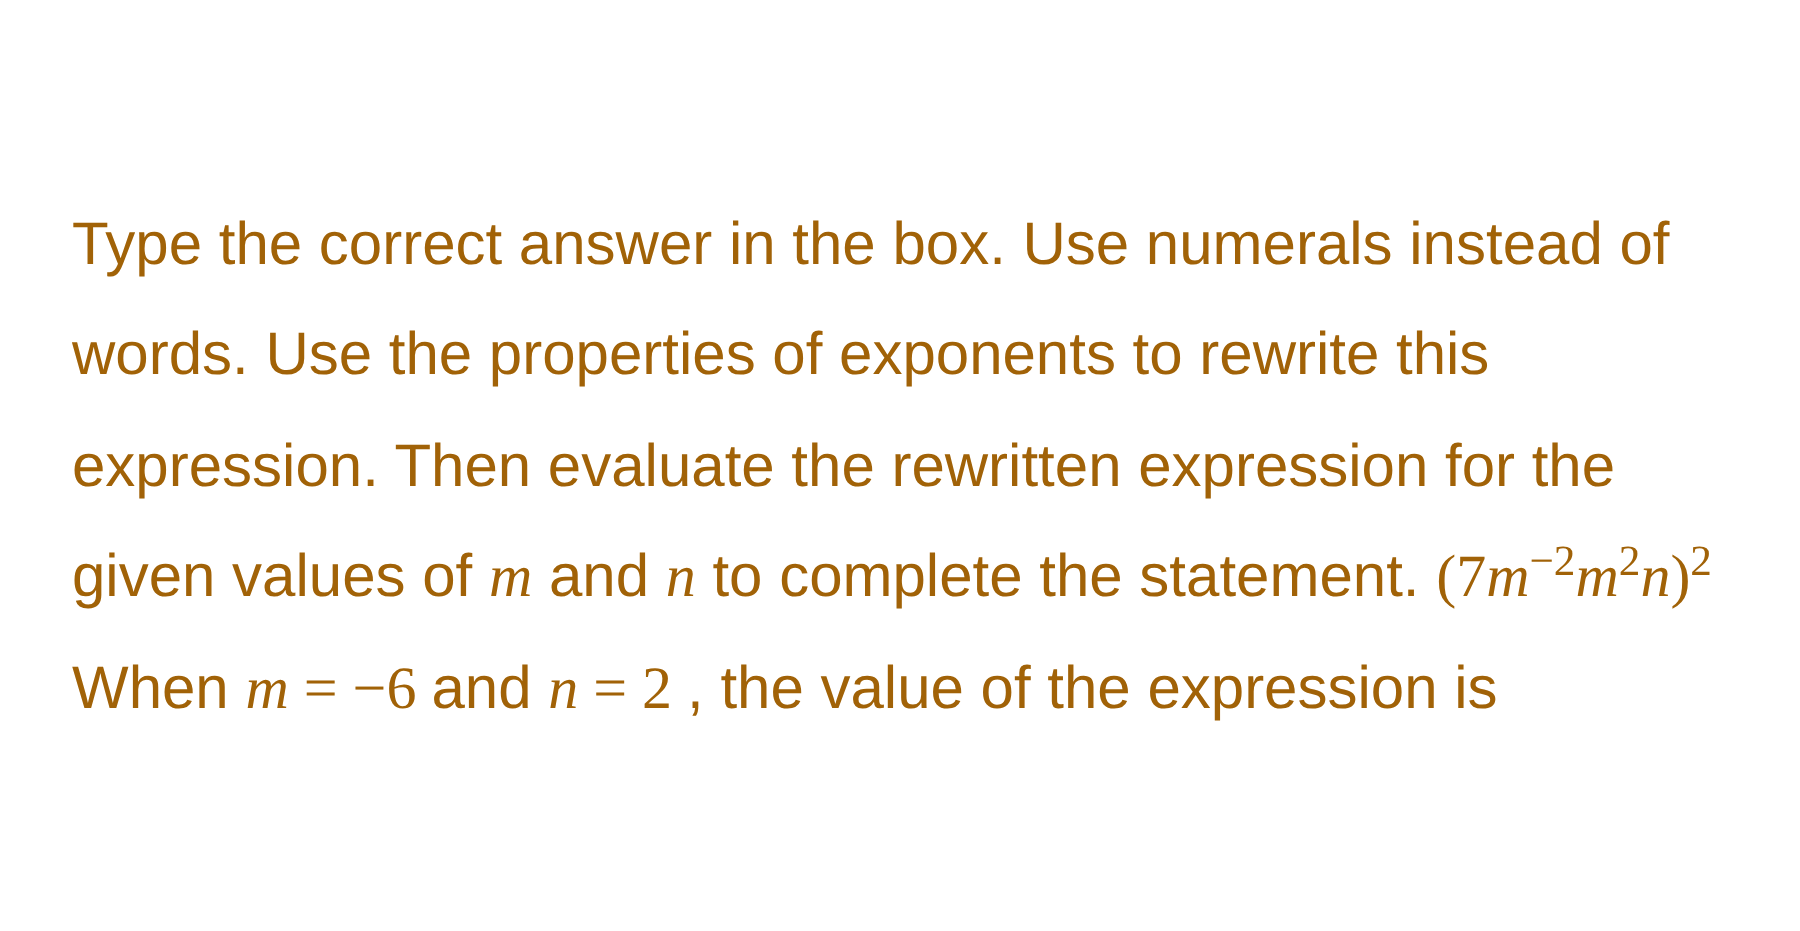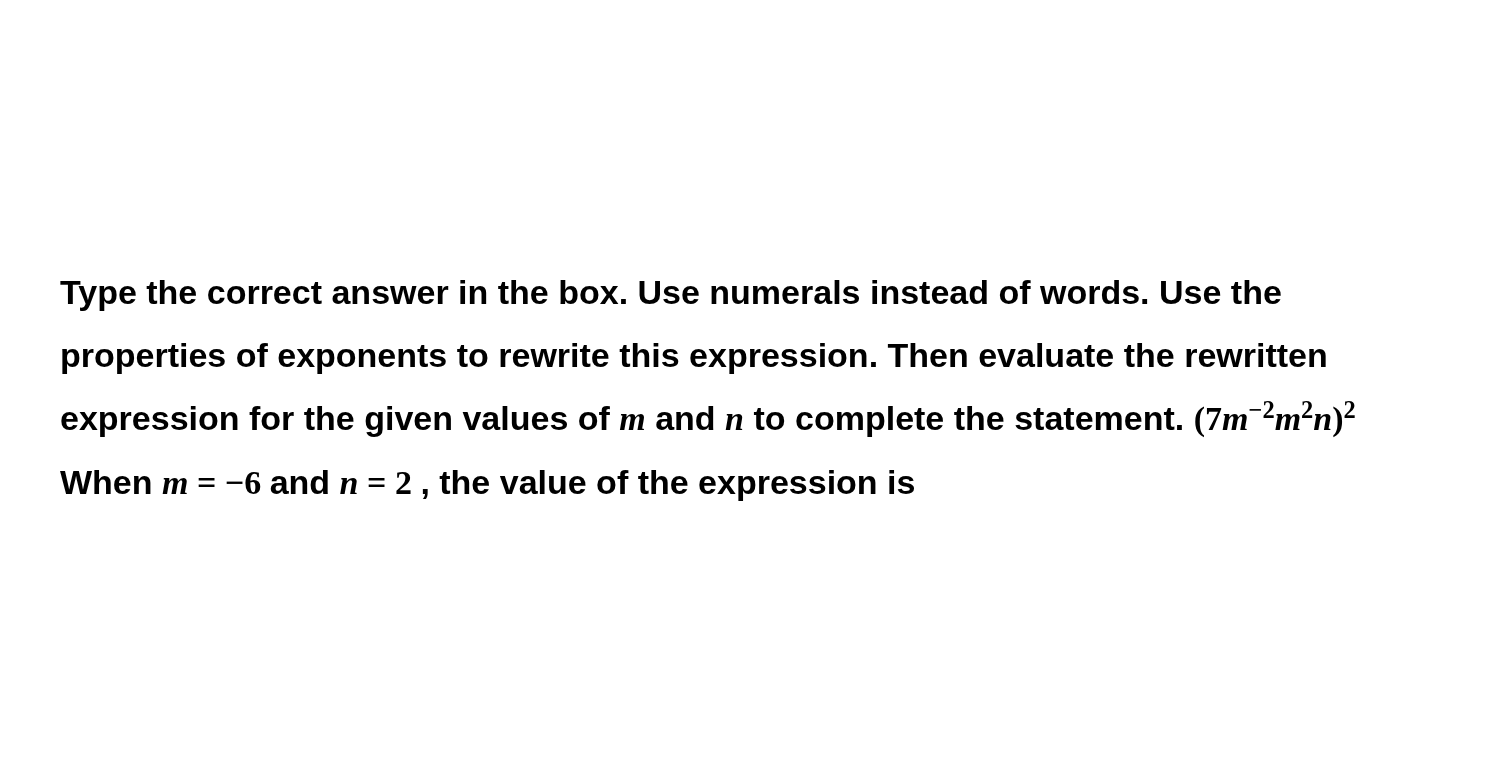--- a/index.html
+++ b/index.html
@@ -11,24 +11,24 @@
       width: 1500px;
       height: 776px;
       background: #ffffff;
       font-family: -apple-system, BlinkMacSystemFont, "Segoe UI", Helvetica, Arial, sans-serif;
       display: flex;
       align-items: center;
       justify-content: flex-start;
       padding: 40px 60px;
     }
     .question-text {
-      font-size: 34px;
+      font-size: 50px;
       line-height: 1.85;
-      color: #000000;
-      font-weight: 700;
+      color: #a16207;
+      font-weight: 400;
       max-width: 1380px;
     }
     .math {
       font-family: "Times New Roman", Times, serif;
       font-style: italic;
     }
     .math-num {
       font-family: "Times New Roman", Times, serif;
       font-style: normal;
     }

